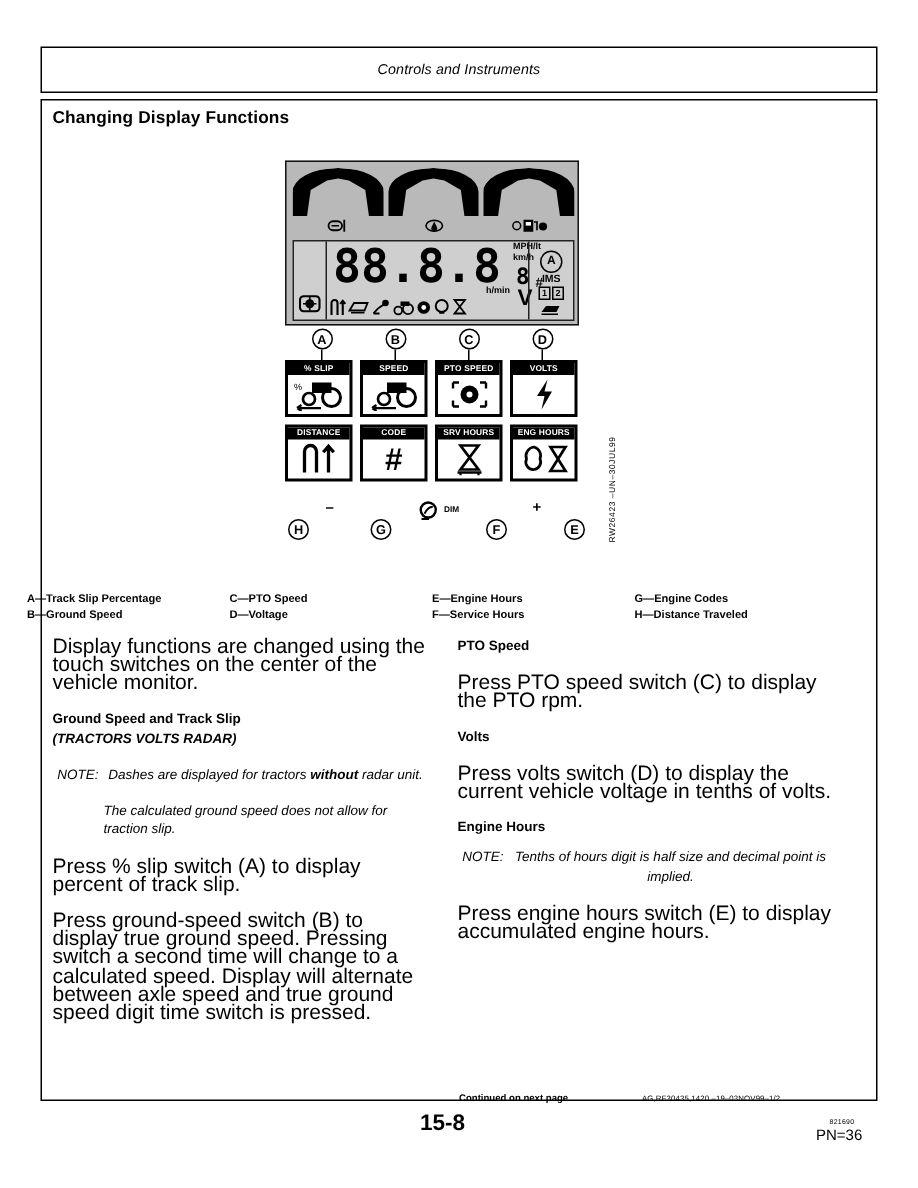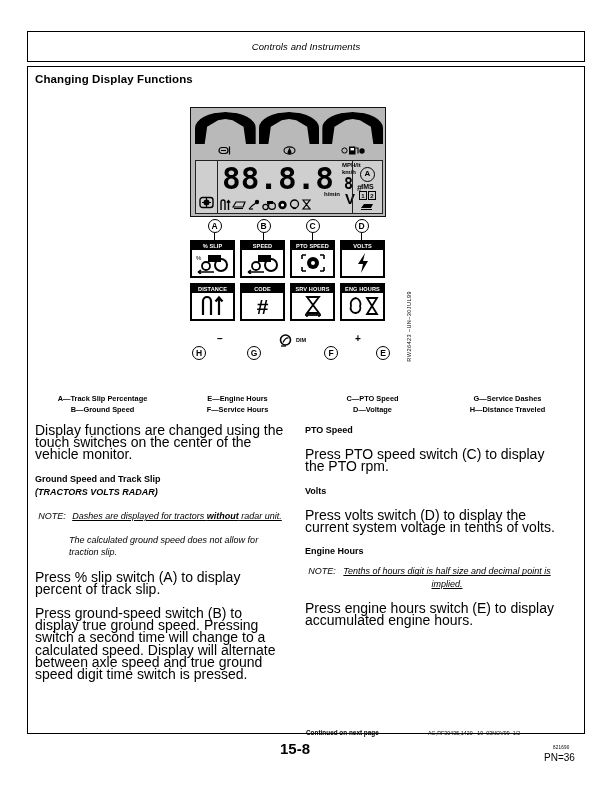--- a/index.html
+++ b/index.html
@@ -153,37 +153,36 @@
   .dim-txt { position:absolute; left:112px; top:5px; font-size:5.5px; font-weight:bold; }
 
   .fig-caption {
     position:absolute; left:406px; top:291px;
     writing-mode:vertical-rl; transform:rotate(180deg);
     font-size:5.6px; letter-spacing:.4px; white-space:nowrap;
   }
 
   
   .legend {
-    position:absolute; left:35px; top:394px; width:540px;
+    position:absolute; left:18px; top:394px; width:540px;
     display:flex;
-    text-align:center;
   }
   .legend-col { width:25%; }
   .legend-item { font-size:7.4px; font-weight:bold; line-height:10.5px; white-space:nowrap; }
 
   
   .col-left  { position:absolute; left:35px; top:424px; width:250px; }
   .col-right { position:absolute; left:305px; top:424px; width:250px; }
 
   p.tx { font-size:14px; line-height:12.2px; margin:0 0 12px 0; }
   h3.sub { font-size:9px; font-weight:bold; line-height:12.2px; margin:0 0 1px 0; }
   h3.sub-it { font-size:9px; font-weight:bold; font-style:italic; line-height:12.2px; margin:0 0 12px 0; }
   .note { display:flex; font-size:9px; line-height:12.2px; font-style:italic; margin:0 0 12px 0;text-align:center; }
   .note-lbl { width:34px; flex:none; font-style:italic; }
-  .note-body { flex:1;text-decoration:underline; }
+  .note-body { flex:1; }
   .note-ind { margin-left:34px; font-style:italic; font-size:9px; line-height:12.2px; }
   .sp { height:12px; }
   b.inl { font-weight:bold; font-style:italic; }
 
   
   .continued {
     position:absolute; left:306px; top:729px;
     font-size:6.4px; font-weight:bold;
   }
   .doc-code {
@@ -463,29 +462,29 @@
   </div>
 
   <div class="fig-caption">RW26423 –UN–30JUL99</div>
 
   <div class="legend">
     <div class="legend-col">
       <div class="legend-item">A—Track Slip Percentage</div>
       <div class="legend-item">B—Ground Speed</div>
     </div>
     <div class="legend-col">
+      <div class="legend-item">C—PTO Speed</div>
+      <div class="legend-item">D—Voltage</div>
+    </div>
+    <div class="legend-col">
       <div class="legend-item">E—Engine Hours</div>
       <div class="legend-item">F—Service Hours</div>
     </div>
     <div class="legend-col">
-      <div class="legend-item">C—PTO Speed</div>
-      <div class="legend-item">D—Voltage</div>
-    </div>
-    <div class="legend-col">
-      <div class="legend-item">G—Service Dashes</div>
+      <div class="legend-item">G—Engine Codes</div>
       <div class="legend-item">H—Distance Traveled</div>
     </div>
   </div>
 
   <div class="col-left">
     <p class="tx">Display functions are changed using the touch switches on the center of the vehicle monitor.</p>
 
     <h3 class="sub">Ground Speed and Track Slip</h3>
     <h3 class="sub-it">(TRACTORS VOLTS RADAR)</h3>
 
@@ -499,21 +498,21 @@
 
     <p class="tx">Press % slip switch (A) to display percent of track slip.</p>
     <p class="tx">Press ground-speed switch (B) to display true ground speed. Pressing switch a second time will change to a calculated speed. Display will alternate between axle speed and true ground speed digit time switch is pressed.</p>
   </div>
 
   <div class="col-right">
     <h3 class="sub" style="margin-bottom:12px;">PTO Speed</h3>
     <p class="tx">Press PTO speed switch (C) to display the PTO rpm.</p>
 
     <h3 class="sub" style="margin-bottom:12px;">Volts</h3>
-    <p class="tx">Press volts switch (D) to display the current system voltage in tenths of volts.</p>
+    <p class="tx">Press volts switch (D) to display the current vehicle voltage in tenths of volts.</p>
 
     <h3 class="sub" style="margin-bottom:8px;">Engine Hours</h3>
 
     <div class="note">
       <div class="note-lbl">NOTE:</div>
       <div class="note-body">Tenths of hours digit is half size and decimal point is implied.</div>
     </div>
 
     <p class="tx">Press engine hours switch (E) to display accumulated engine hours.</p>
   </div>

